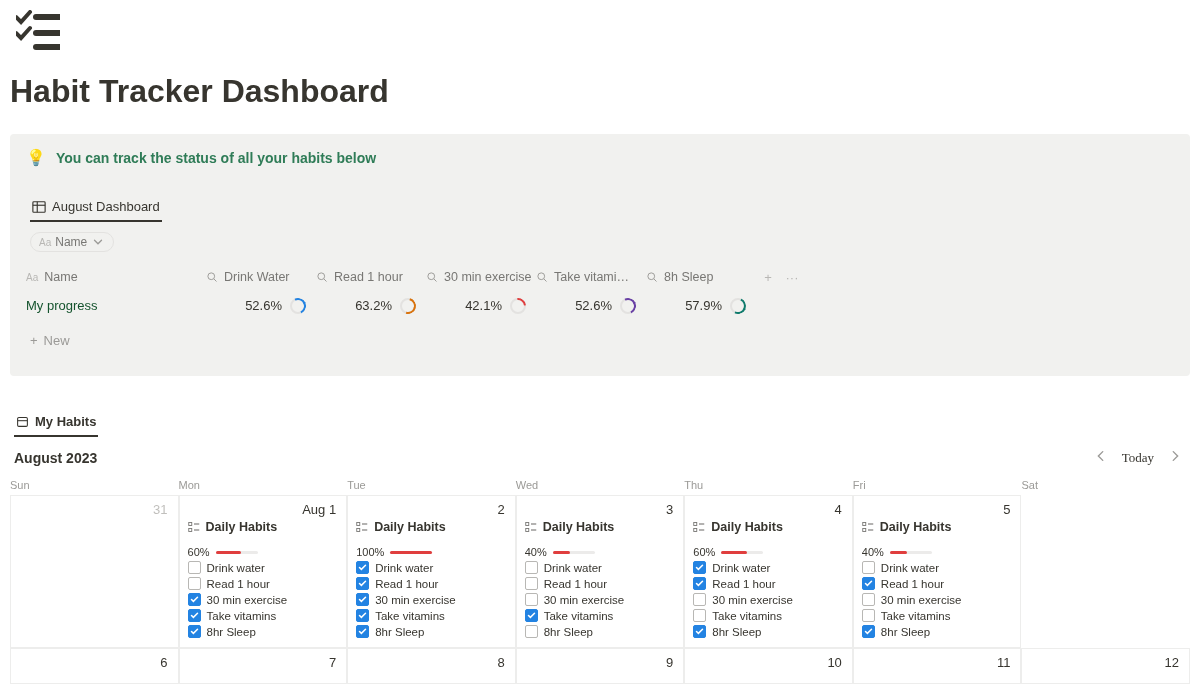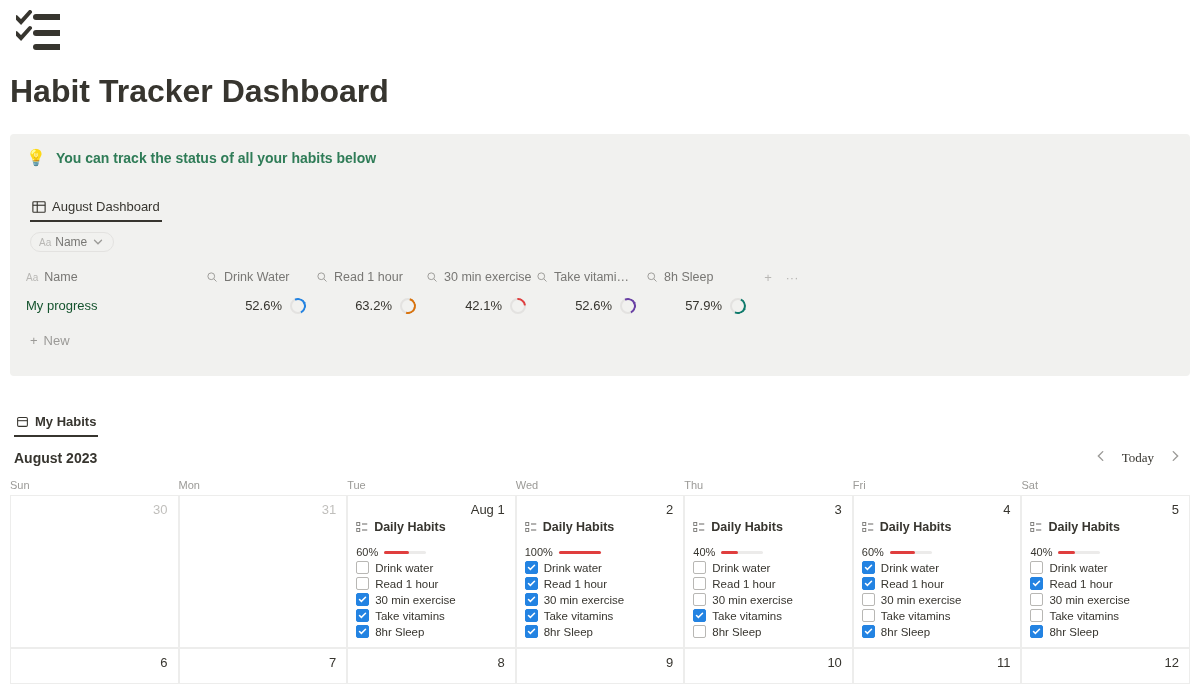--- a/index.html
+++ b/index.html
@@ -210,23 +210,20 @@
       <div>Mon</div>
       <div>Tue</div>
       <div>Wed</div>
       <div>Thu</div>
       <div>Fri</div>
       <div>Sat</div>
   </div>
 
   <div class="cal-grid" id="cal-row-1">
       <div class="cal-cell">
-        <div class="dnum dim">30</div>
-      </div>
-      <div class="cal-cell">
         <div class="dnum dim">31</div>
       </div>
       <div class="cal-cell">
         <div class="dnum ">Aug 1</div>
         <div class="card-title">
           <svg width="12" height="12" viewBox="0 0 16 16">
             <rect x="1" y="2" width="4" height="4" fill="none" stroke="#787774" stroke-width="1.2"></rect>
             <line x1="8" y1="4" x2="15" y2="4" stroke="#787774" stroke-width="1.5"></line>
             <rect x="1" y="10" width="4" height="4" fill="none" stroke="#787774" stroke-width="1.2"></rect>
             <line x1="8" y1="12" x2="15" y2="12" stroke="#787774" stroke-width="1.5"></line>

